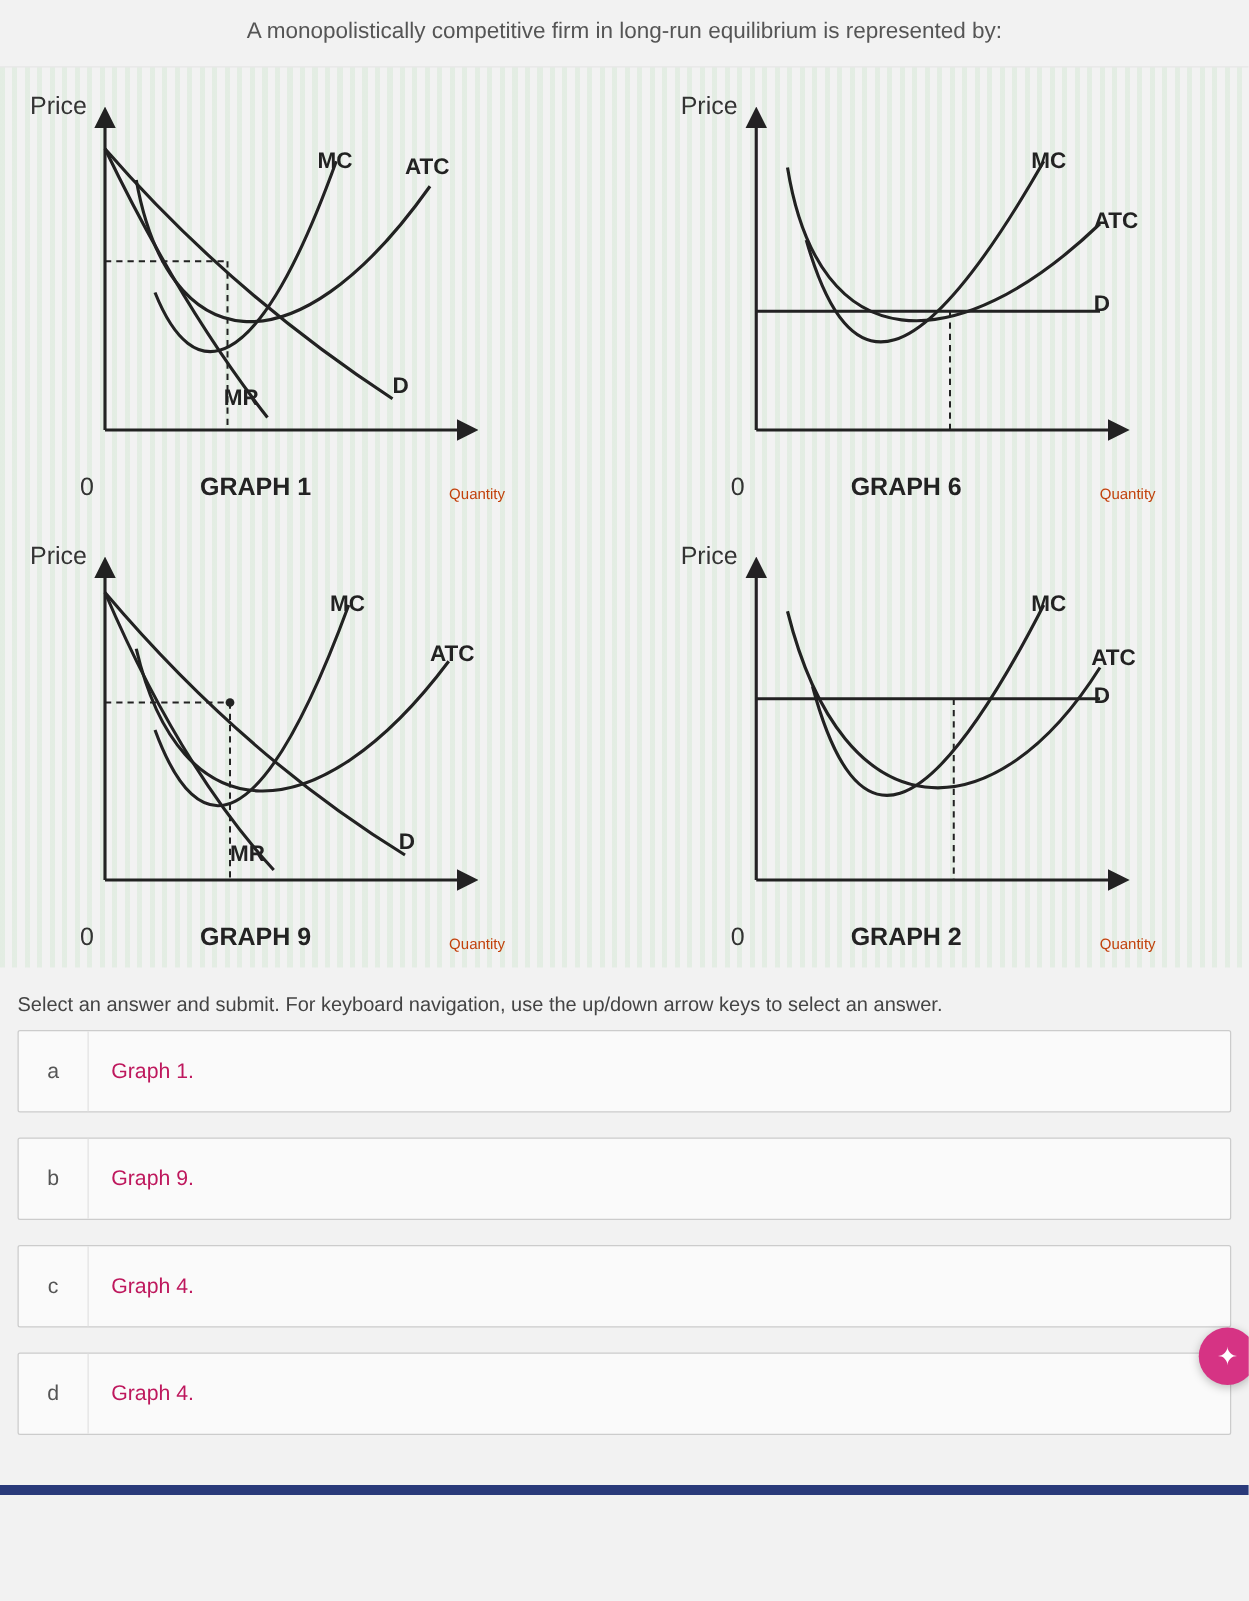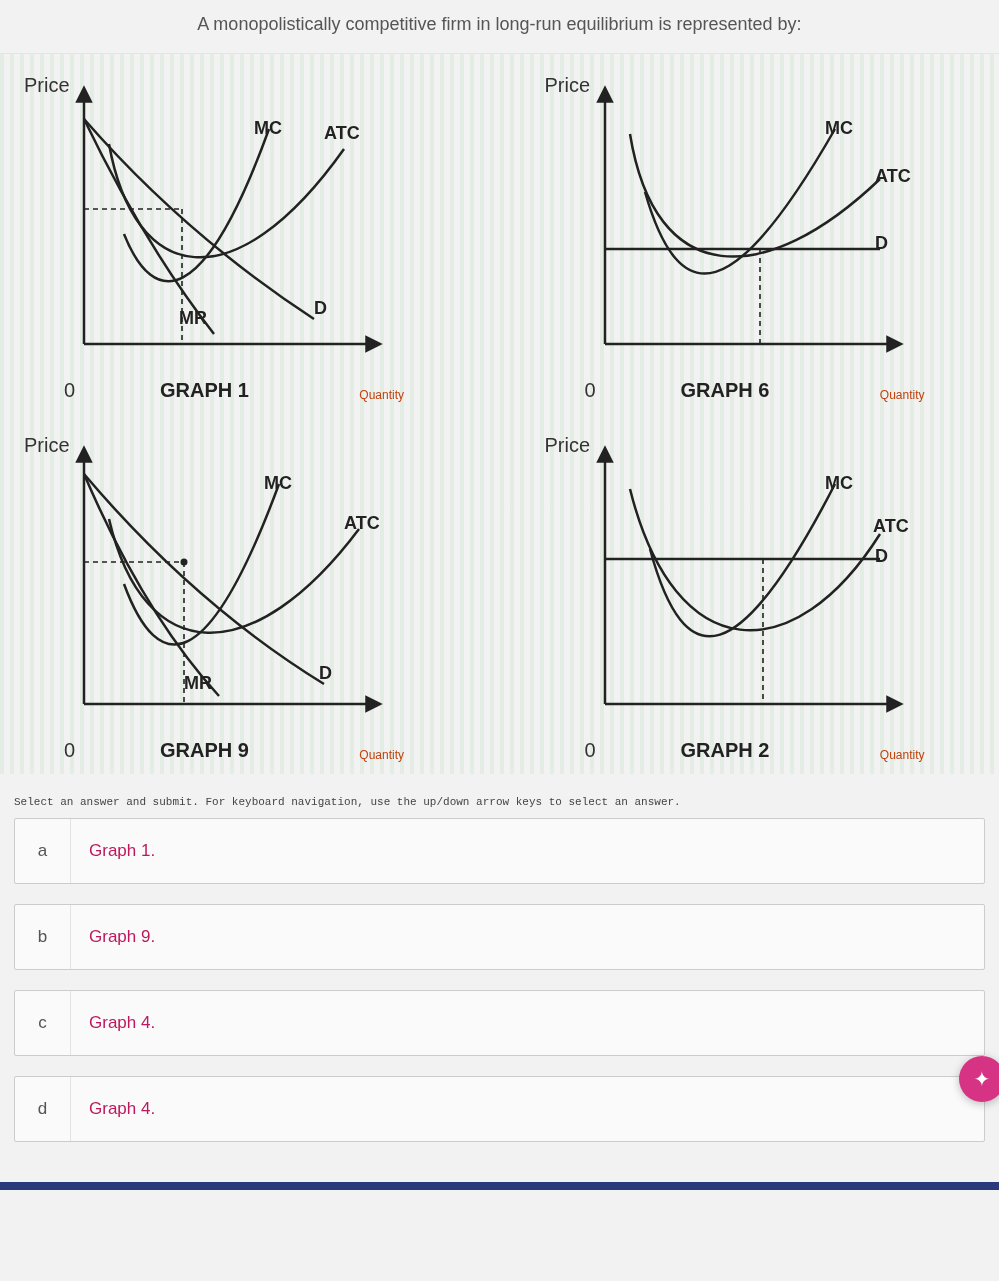--- a/index.html
+++ b/index.html
@@ -76,24 +76,23 @@
     background: repeating-linear-gradient(
       to right,
       rgba(120,200,120,0.12) 0px,
       rgba(120,200,120,0.12) 4px,
       transparent 4px,
       transparent 10px
     );
     z-index: 1;
   }
   .instructions {
-    font-size: 11px;
+    font-size: 16px;
     color: #444;
     padding: 22px 14px 10px 14px;
-    font-family: Liberation Mono, monospace;
   }
   .options {
     padding: 0 14px 20px 14px;
   }
   .opt {
     display:flex;
     align-items:center;
     border: 1px solid #ccc;
     background: #fafafa;
     margin-bottom: 20px;

